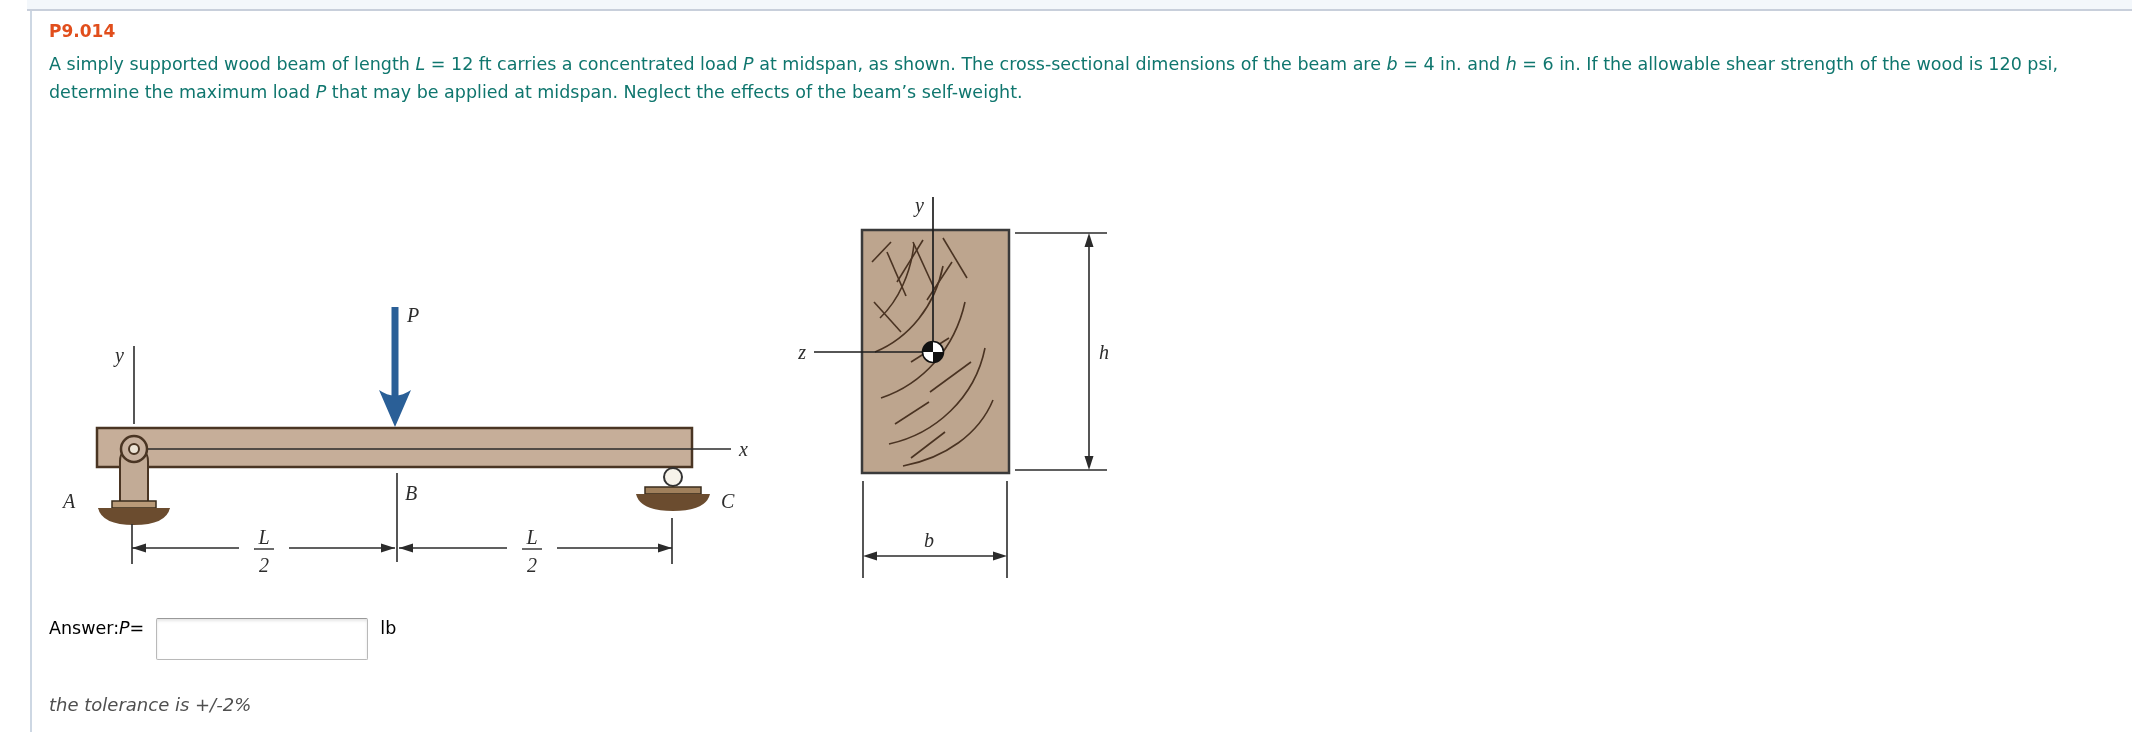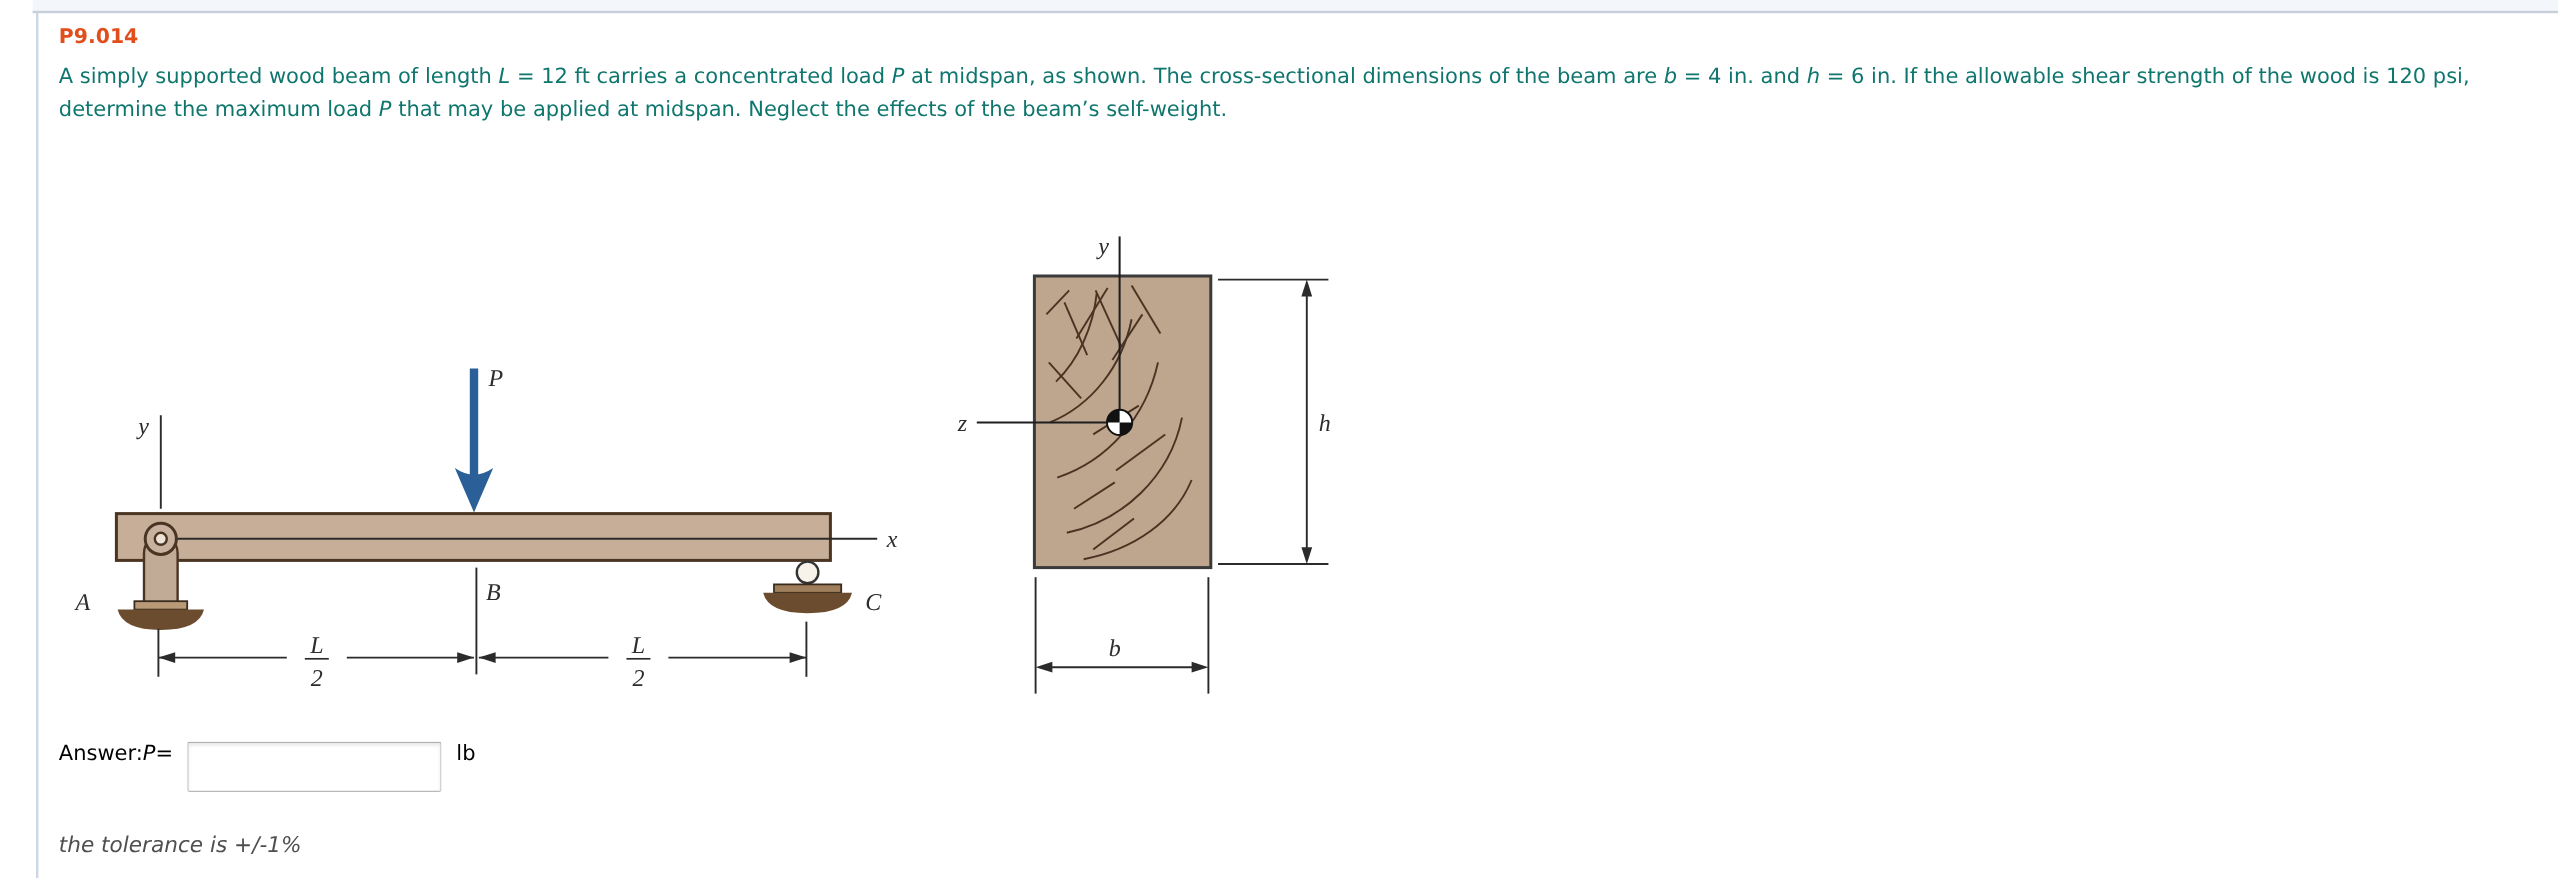--- a/index.html
+++ b/index.html
@@ -133,14 +133,14 @@
   </svg>
 
   <div class="answer-row">
     <span>Answer: </span>
     <span class="var">P</span>
     <span> = </span>
     <input type="text" class="answer-input" value="" style="">
     <span>lb</span>
   </div>
 
-  <div class="tolerance">the tolerance is +/-1%</div>
+  <div class="tolerance">the tolerance is +/-2%</div>
 </div>
 
 </body></html>

